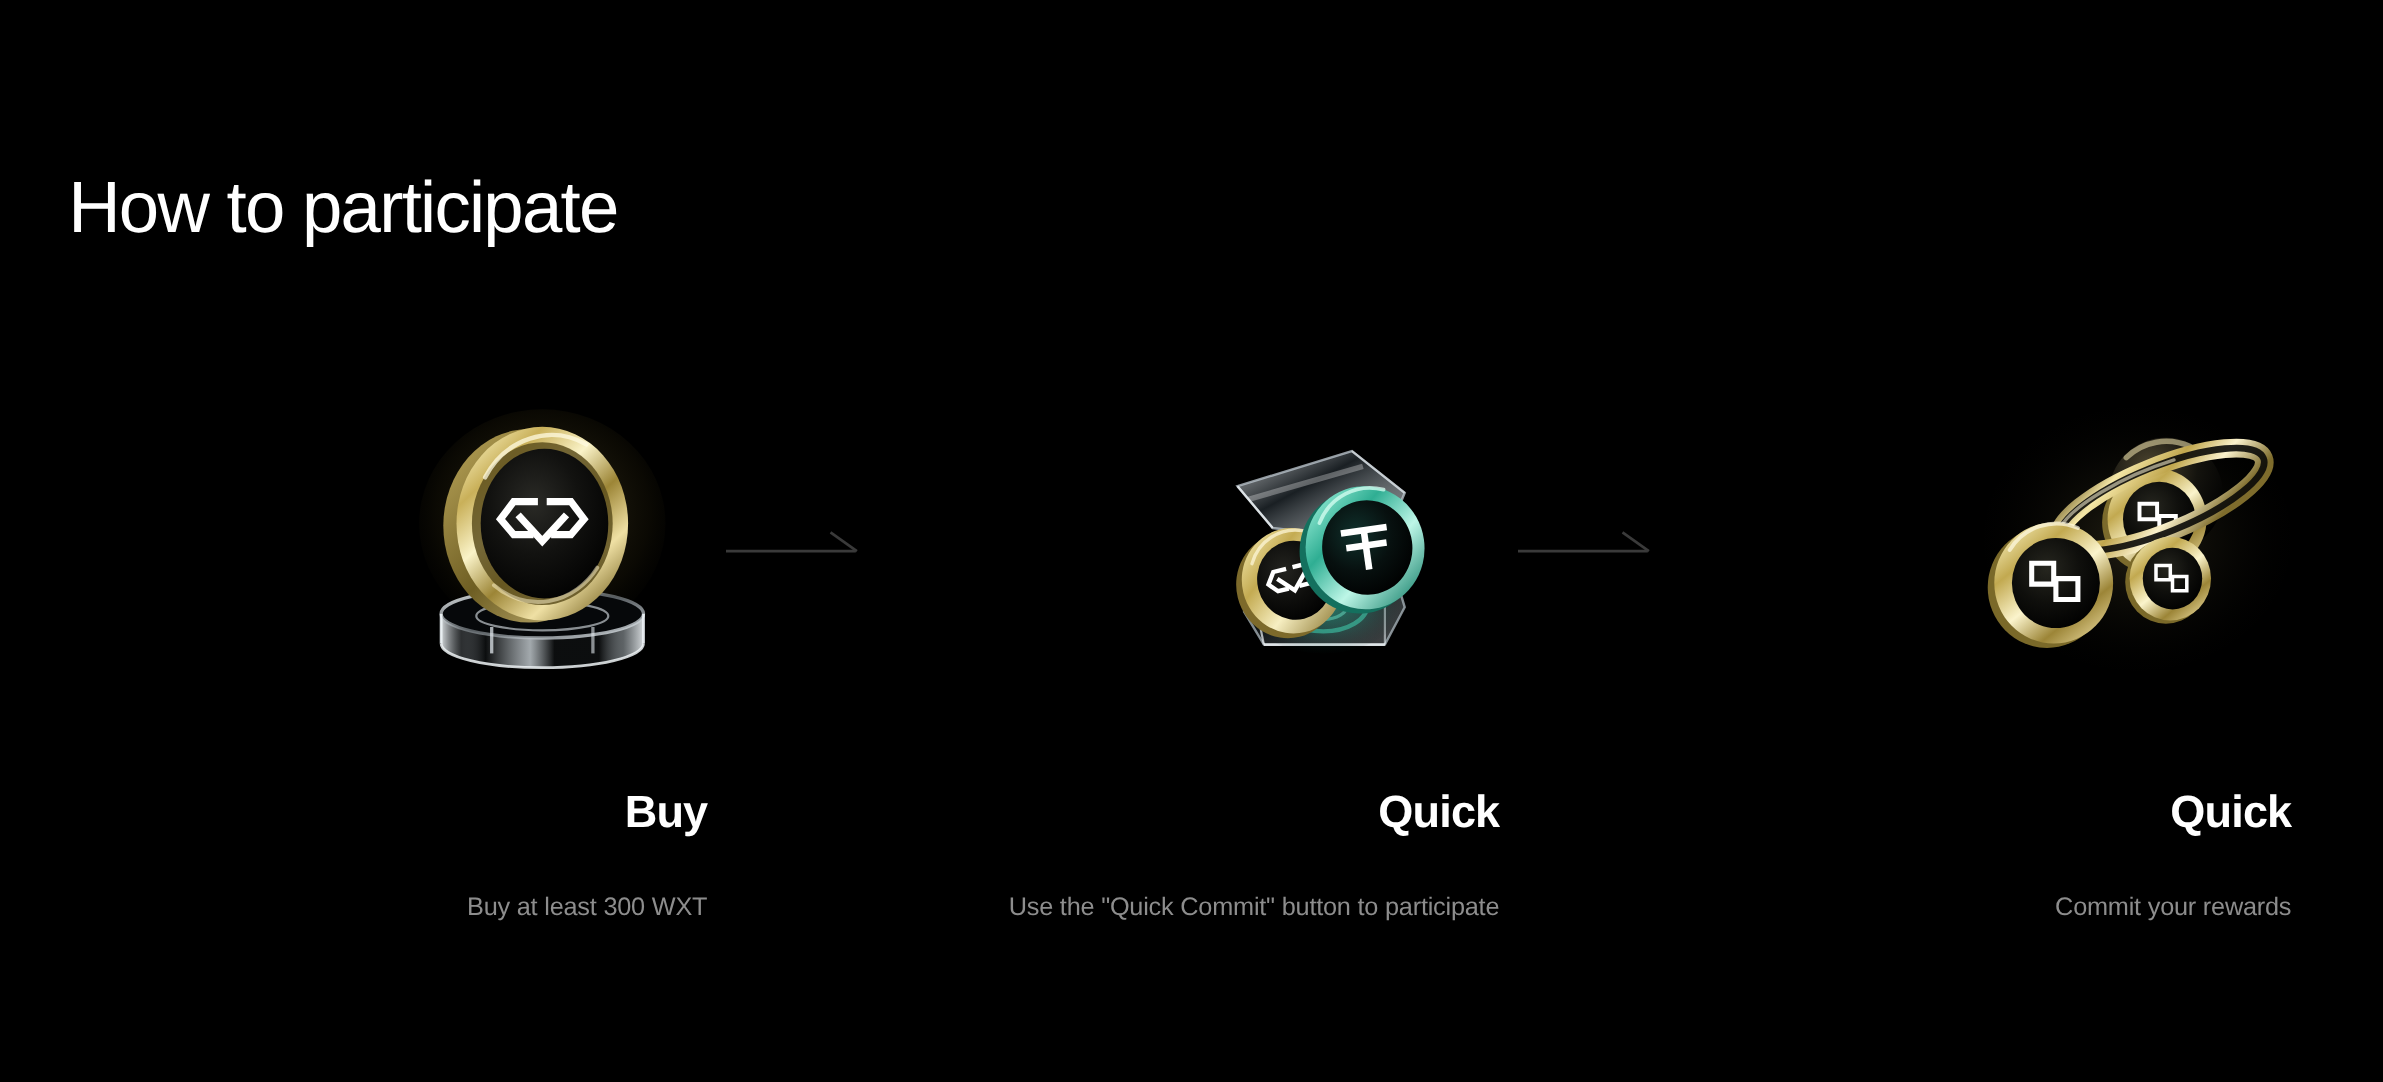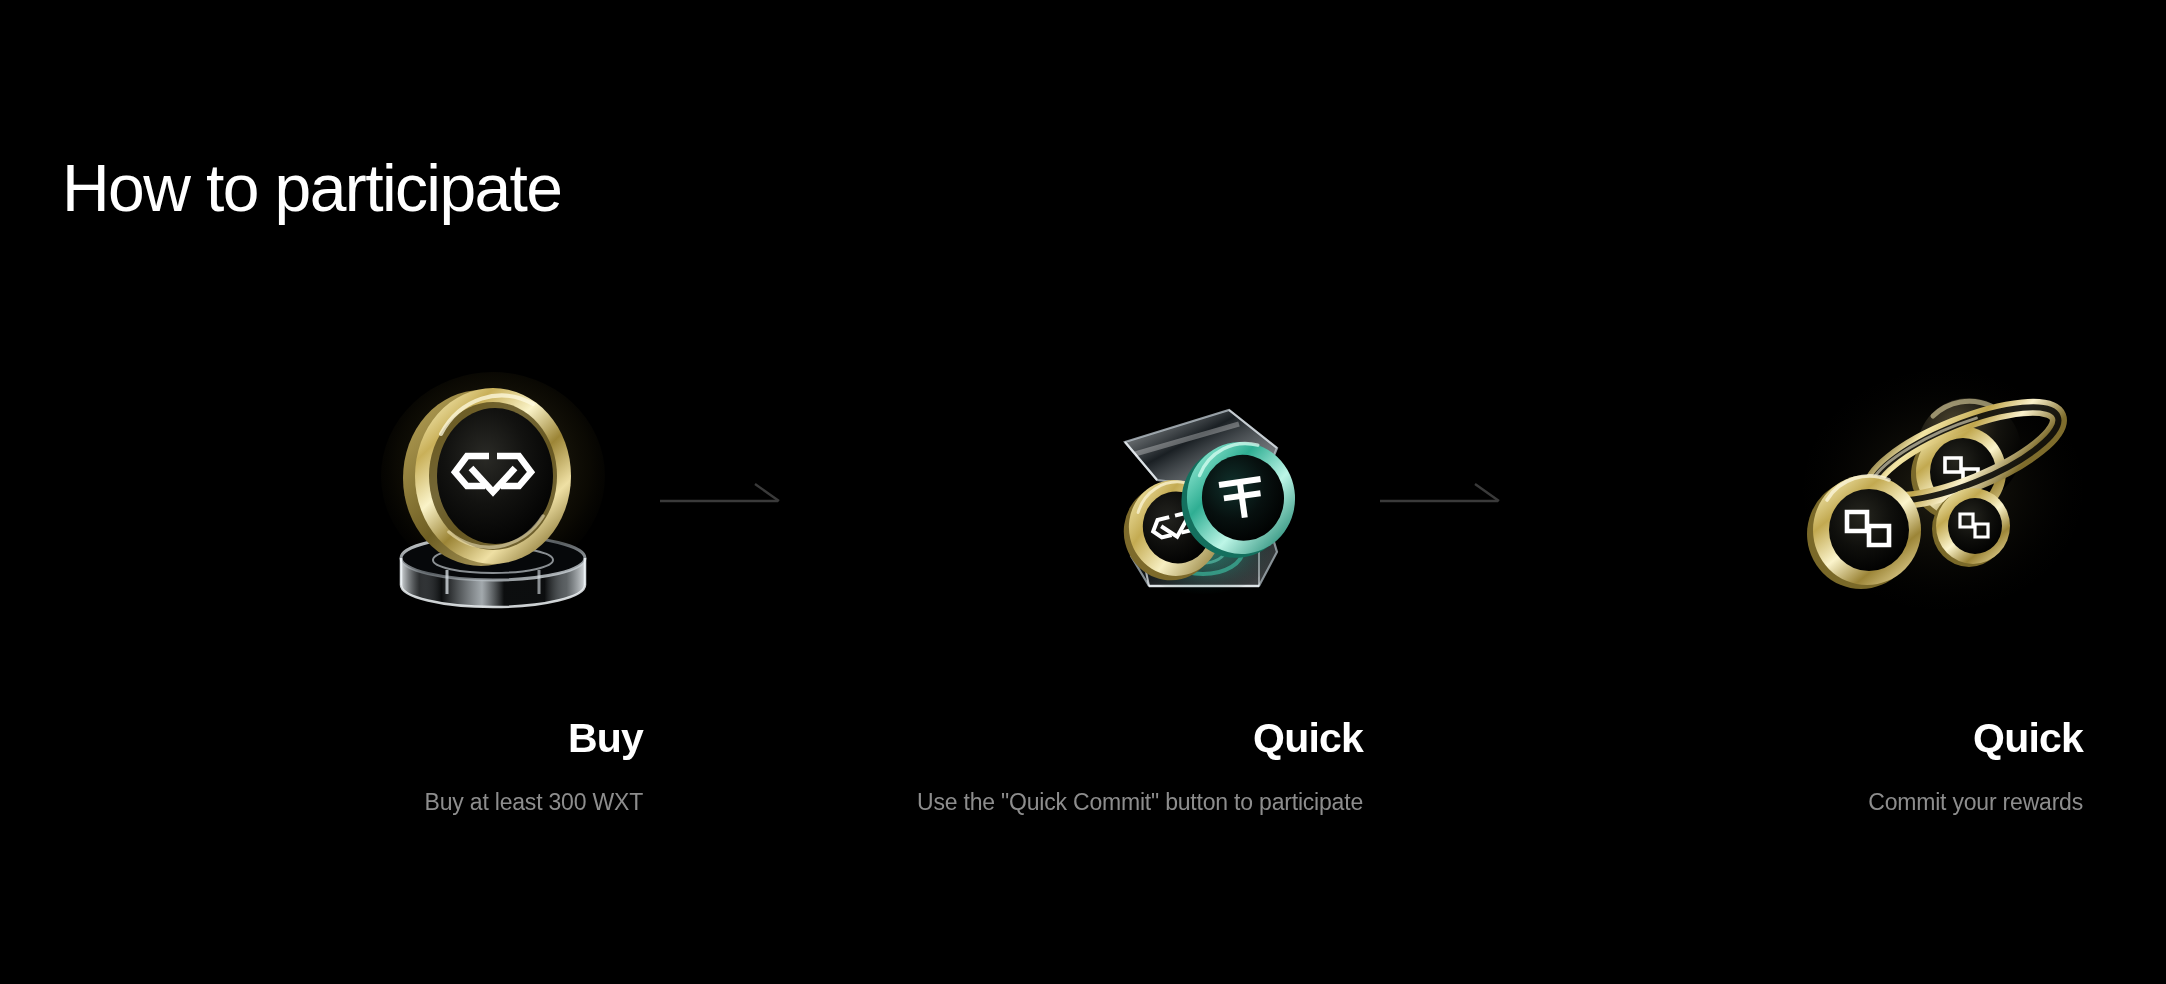--- a/index.html
+++ b/index.html
@@ -65,20 +65,21 @@
     margin-top: 78px;
     font-size: 41px;
     font-weight: 700;
     letter-spacing: -0.8px;
     color: #ffffff;
     line-height: 1.1;
     white-space: nowrap;
   }
 
   .step-desc {
+    margin-top: 22px;
     font-size: 23px;
     font-weight: 400;
     color: #8d8d8d;
     letter-spacing: -0.2px;
     line-height: 1.2;
     white-space: nowrap;
   }
 
   
   .step-arrow {

